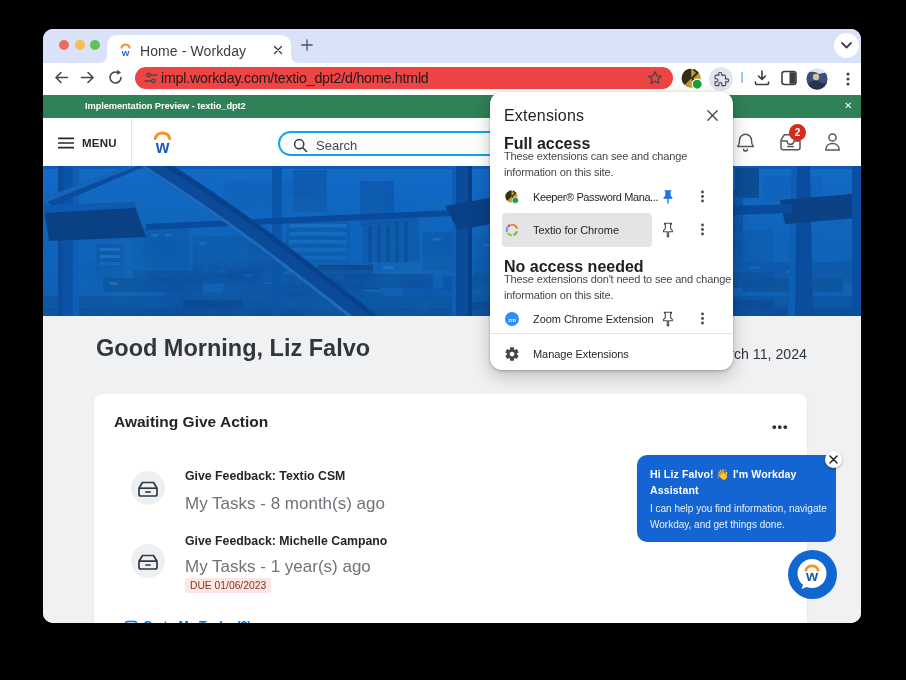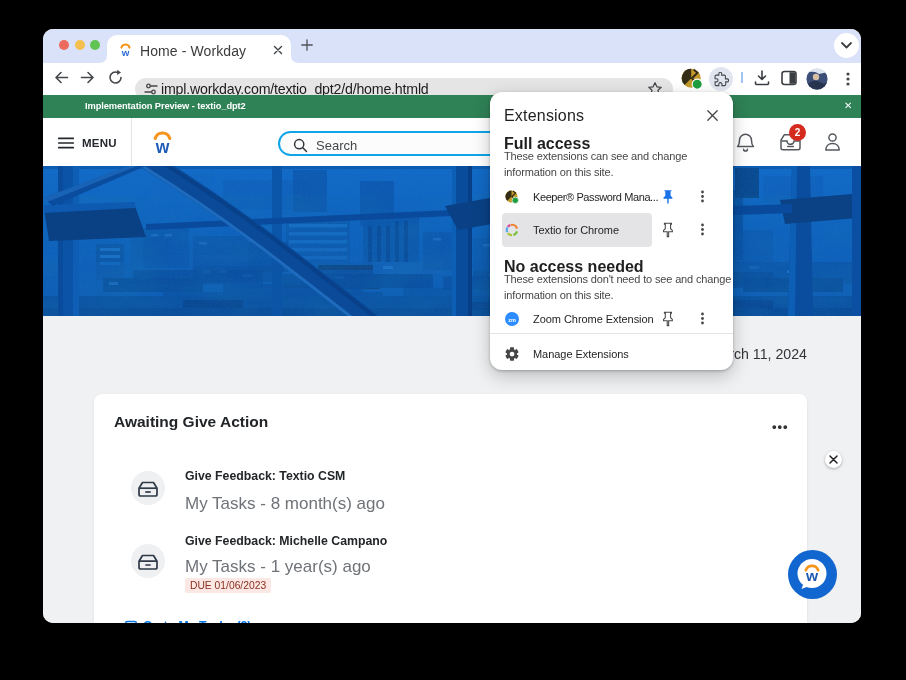--- a/index.html
+++ b/index.html
@@ -8,21 +8,21 @@
   
   #tabstrip { position:absolute; left:0; top:0; width:818px; height:34px; background:#d9e2f8; }
   .dot { position:absolute; width:10px; height:10px; border-radius:50%; top:11px; }
   #tab { position:absolute; left:64px; top:6px; width:184px; height:28px; background:#fff; border-radius:10px 10px 0 0; }
   #tab .title { position:absolute; left:33px; top:8px; font-size:14px; color:#3c3c3c; letter-spacing:0.1px;text-align:center; }
   #tabclose { position:absolute; left:165px; top:9px; width:12px; height:12px; }
   #newtab { position:absolute; left:257px; top:9px; width:14px; height:14px; }
   #tschev { position:absolute; left:791px; top:4px; width:25px; height:25px; background:#fff; border-radius:50%; }
   
   #toolbar { position:absolute; left:0; top:34px; width:818px; height:32px; background:#fff; }
-  #omnibox { position:absolute; left:92px; top:4px; width:538px; height:22px; border-radius:11px; background:#e5e5e5;margin-top:11px; }
+  #omnibox { position:absolute; left:92px; top:4px; width:538px; height:22px; border-radius:11px; background:#ef4444; }
   #urltext { position:absolute; left:26px; top:2.5px; font-size:14.2px; color:#1c1c1e; letter-spacing:-0.2px; }
   .tbicon { position:absolute; top:6px; }
   #puzzcirc { position:absolute; left:666px; top:4px; width:24px; height:24px; border-radius:50%; background:#e1e5f0; }
   
   #greenbar { position:absolute; left:0; top:66px; width:818px; height:23px; background:#2f8156; color:#fff; }
   #greenbar .t { position:absolute; left:8px; top:6px; font-size:9.3px; font-weight:bold; letter-spacing:-0.1px;padding-left:34px; }
   #greenbar .x { position:absolute; left:801px; top:5px; font-size:10px; }
   
   #wdhead { position:absolute; left:0; top:89px; width:818px; height:48px; background:#fff; }
   #menuTxt { position:absolute; left:39px; top:19px; font-size:11.5px; font-weight:bold; color:#25282d; letter-spacing:0.2px; }
@@ -333,20 +333,21 @@
     <polygon points="402,40 490,24 505,48 415,64" fill="#0a4186"></polygon>
 
     <polygon points="749,0 767,0 770,150 745,150" fill="#0a4c9e"></polygon>
     <polygon points="749,0 754,0 752,150 745,150" fill="#0d5fb5"></polygon>
     <polygon points="737,34 809,28 814,52 742,58" fill="#0a4285"></polygon>
     <polygon points="690,40 749,38 749,47 690,49" fill="#094a9c"></polygon>
     <rect x="809" y="0" width="9" height="150" fill="#0a4fa2"></rect>
   </svg>
 
   <div id="page">
+    <div id="greet">Good Morning, Liz Falvo</div>
     <div id="date">Monday, March 11, 2024</div>
     <div id="card">
       <div class="hdr" style="top:19px">Awaiting Give Action</div>
       <div id="carddots">•••</div>
       <div class="itemcirc" style="top:77px"></div>
       <svg style="position:absolute;left:43px;top:85px" width="22" height="19" viewBox="0 0 22 19">
           <path d="M5.5 3.5 H16.5 L20 9.2 V15.2 a1.8 1.8 0 0 1-1.8 1.8 H3.8 A1.8 1.8 0 0 1 2 15.2 V9.2 Z" fill="none" stroke="#2e3a46" stroke-width="1.7" stroke-linejoin="round"></path>
           <path d="M2.2 9.2 H19.8" stroke="#2e3a46" stroke-width="1.7"></path>
           <path d="M8.3 13 H13.7" stroke="#2e3a46" stroke-width="1.7"></path>
         </svg>
@@ -363,20 +364,24 @@
       <div id="due">DUE 01/06/2023</div>
       <div id="gotolink">
         <svg style="position:absolute;left:-19px;top:1px" width="14" height="14" viewBox="0 0 14 14">
             <rect x="1.5" y="1.5" width="11" height="11" rx="2" fill="none" stroke="#0875e1" stroke-width="1.5"></rect>
           </svg>
         Go to My Tasks (2)
       </div>
     </div>
   </div>
 
+  <div id="bubble">
+    <div class="t1">Hi Liz Falvo! 👋 I'm Workday Assistant</div>
+    <div class="t2">I can help you find information, navigate<br>Workday, and get things done.</div>
+  </div>
   <div id="bubclose">
       <svg style="position:absolute;left:4px;top:4px" width="9" height="9" viewBox="0 0 9 9">
         <path d="M1 1 L8 8 M8 1 L1 8" stroke="#202124" stroke-width="1.5" stroke-linecap="round"></path>
       </svg>
     </div>
   <div id="fab">
     <svg style="position:absolute;left:7px;top:7px" width="34" height="34" viewBox="0 0 34 34">
       <circle cx="17" cy="16.5" r="14.5" fill="#fff"></circle>
       <path d="M9 25 L6.5 32 L15.5 28.5 Z" fill="#fff"></path>
       <path d="M10.8 13.2 A6.6 6.6 0 0 1 23.2 13.2" fill="none" stroke="#f7941d" stroke-width="2.6" stroke-linecap="round"></path>

